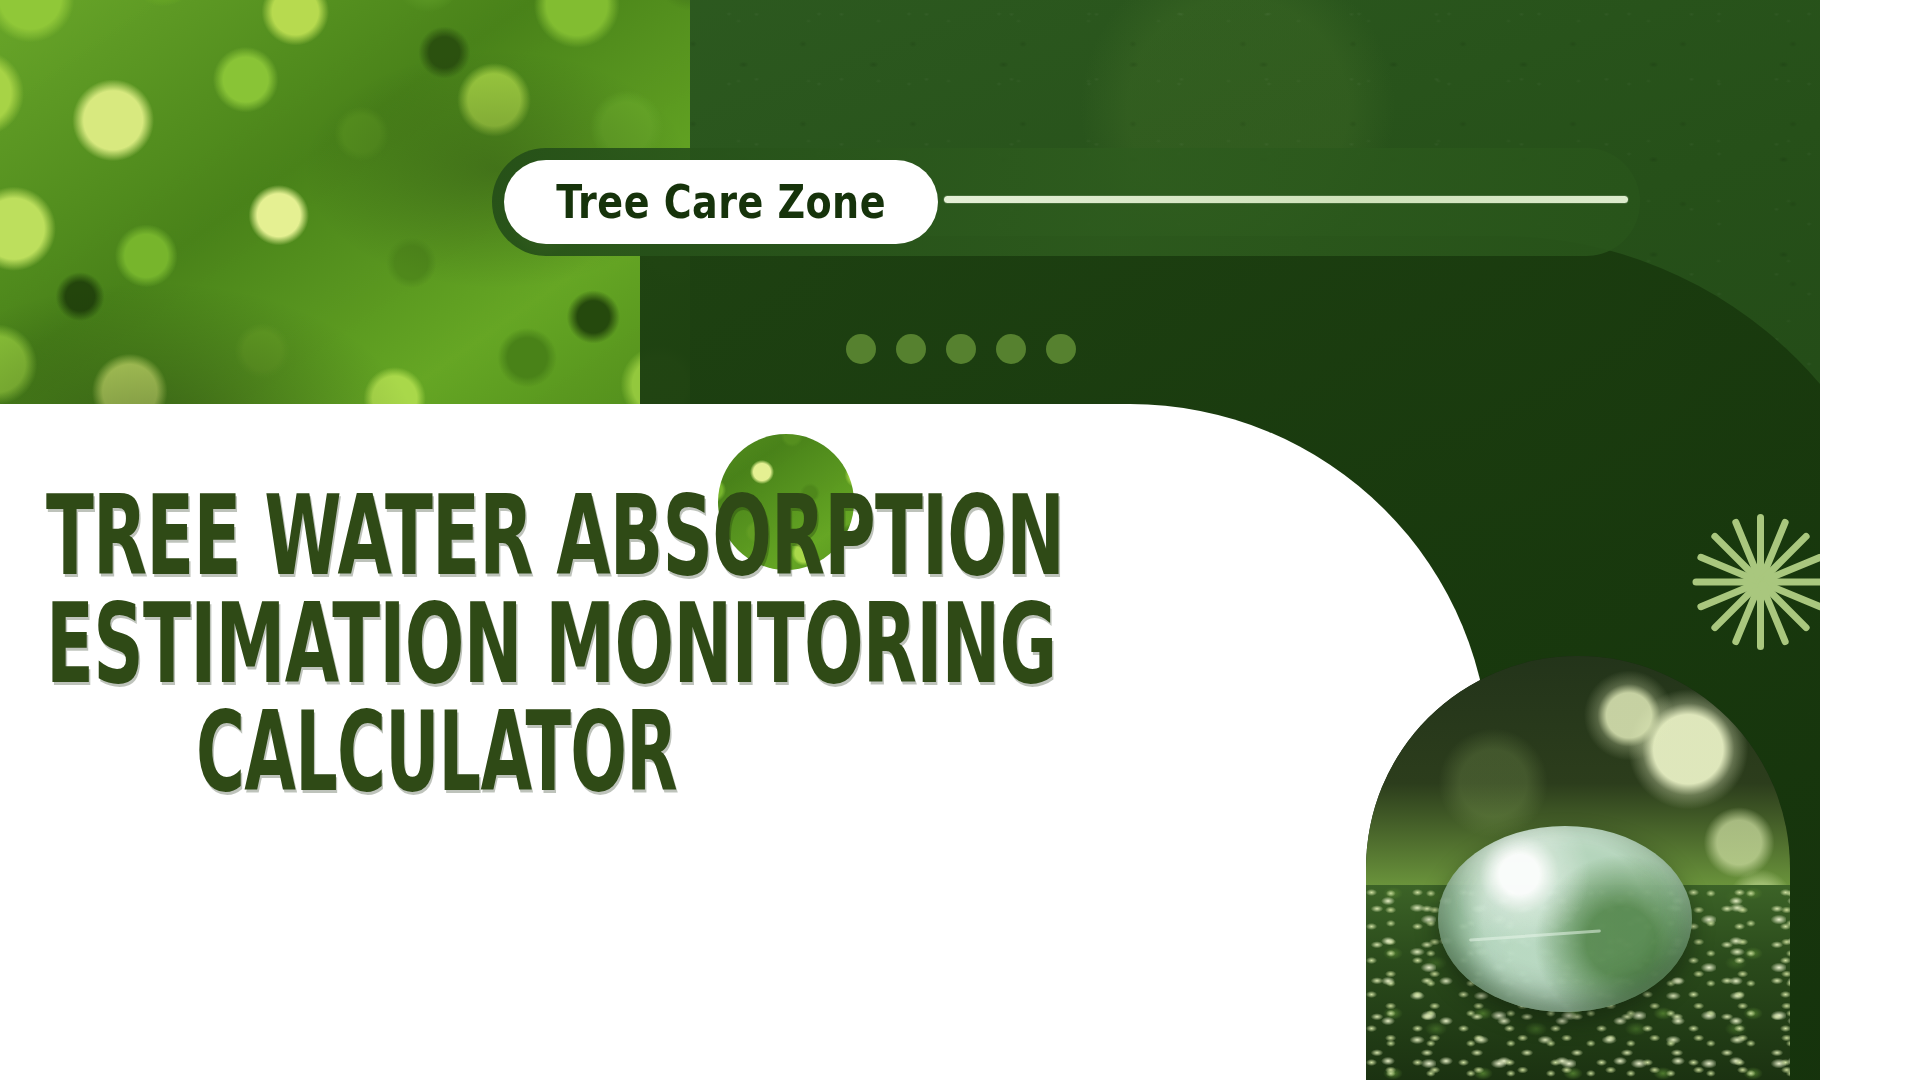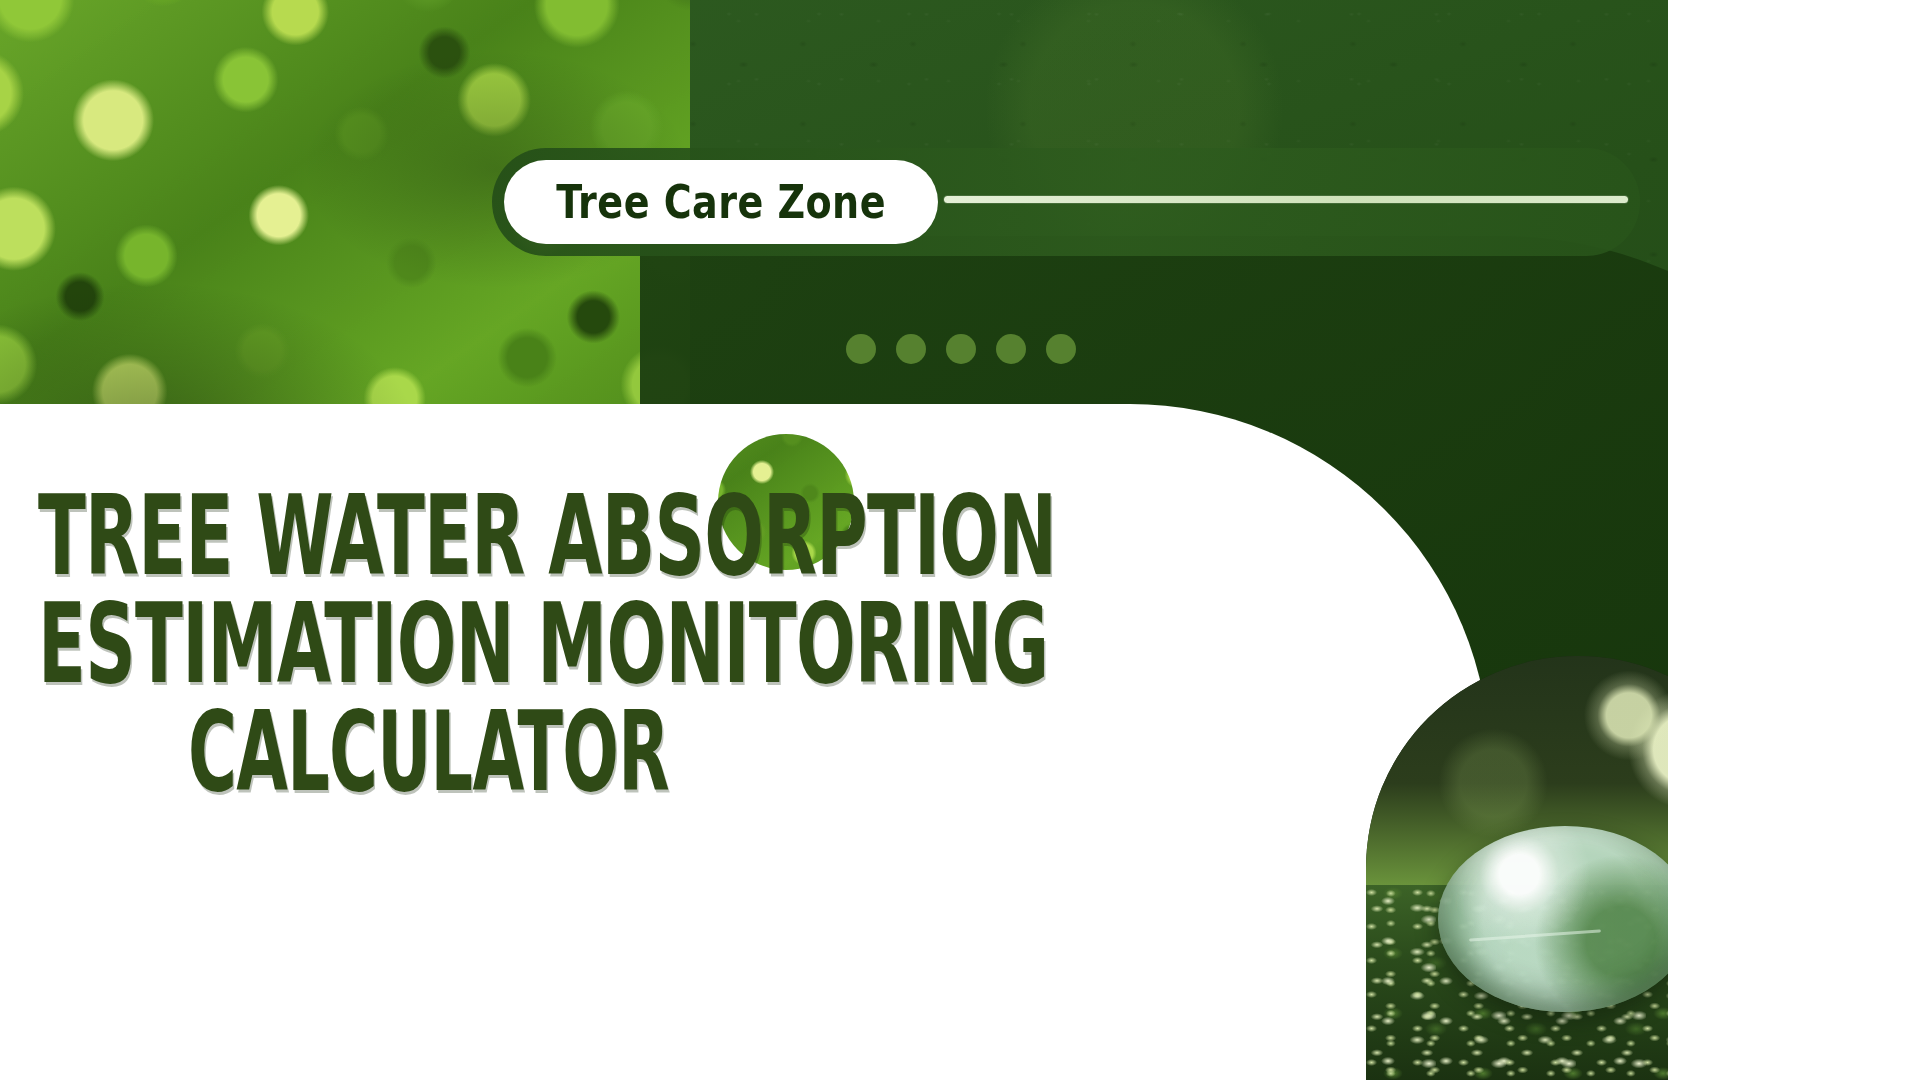--- a/index.html
+++ b/index.html
@@ -5,21 +5,21 @@
   * { margin:0; padding:0; box-sizing:border-box; }
   html, body {
     width:1920px; height:1080px;
     overflow:hidden;
     font-family:"Liberation Sans", sans-serif;
     background:#ffffff;
   }
 
   .poster {
     position:relative;
-    width:1668px; height:1080px;
+    width:1820px; height:1080px;
     overflow:hidden;
     background:#ffffff;
   }
 
   
   .bg-dark {
     position:absolute; inset:0;
     background:
       radial-gradient(circle at 18% 12%, rgba(90,135,45,.20) 0 6%, transparent 9%),
       radial-gradient(circle at 42% 30%, rgba(70,115,35,.22) 0 5%, transparent 8%),
@@ -276,21 +276,21 @@
     position:absolute; left:12%; top:58%;
     width:52%; height:3px;
     background:rgba(230,244,232,.55);
     border-radius:2px;
     transform:rotate(-4deg);
   }
 
   
   .title-block {
     position:absolute;
-    left:38px; top:486px;
+    left:46px; top:486px;
     width:1060px;
   }
   .title-line {
     font-family:"DejaVu Sans Condensed","Liberation Sans Narrow","Liberation Sans", sans-serif;
     font-weight:700;
     color:#2f4a16;
     text-transform:uppercase;
     line-height:.98;
     letter-spacing:-1px;
     white-space:nowrap;

